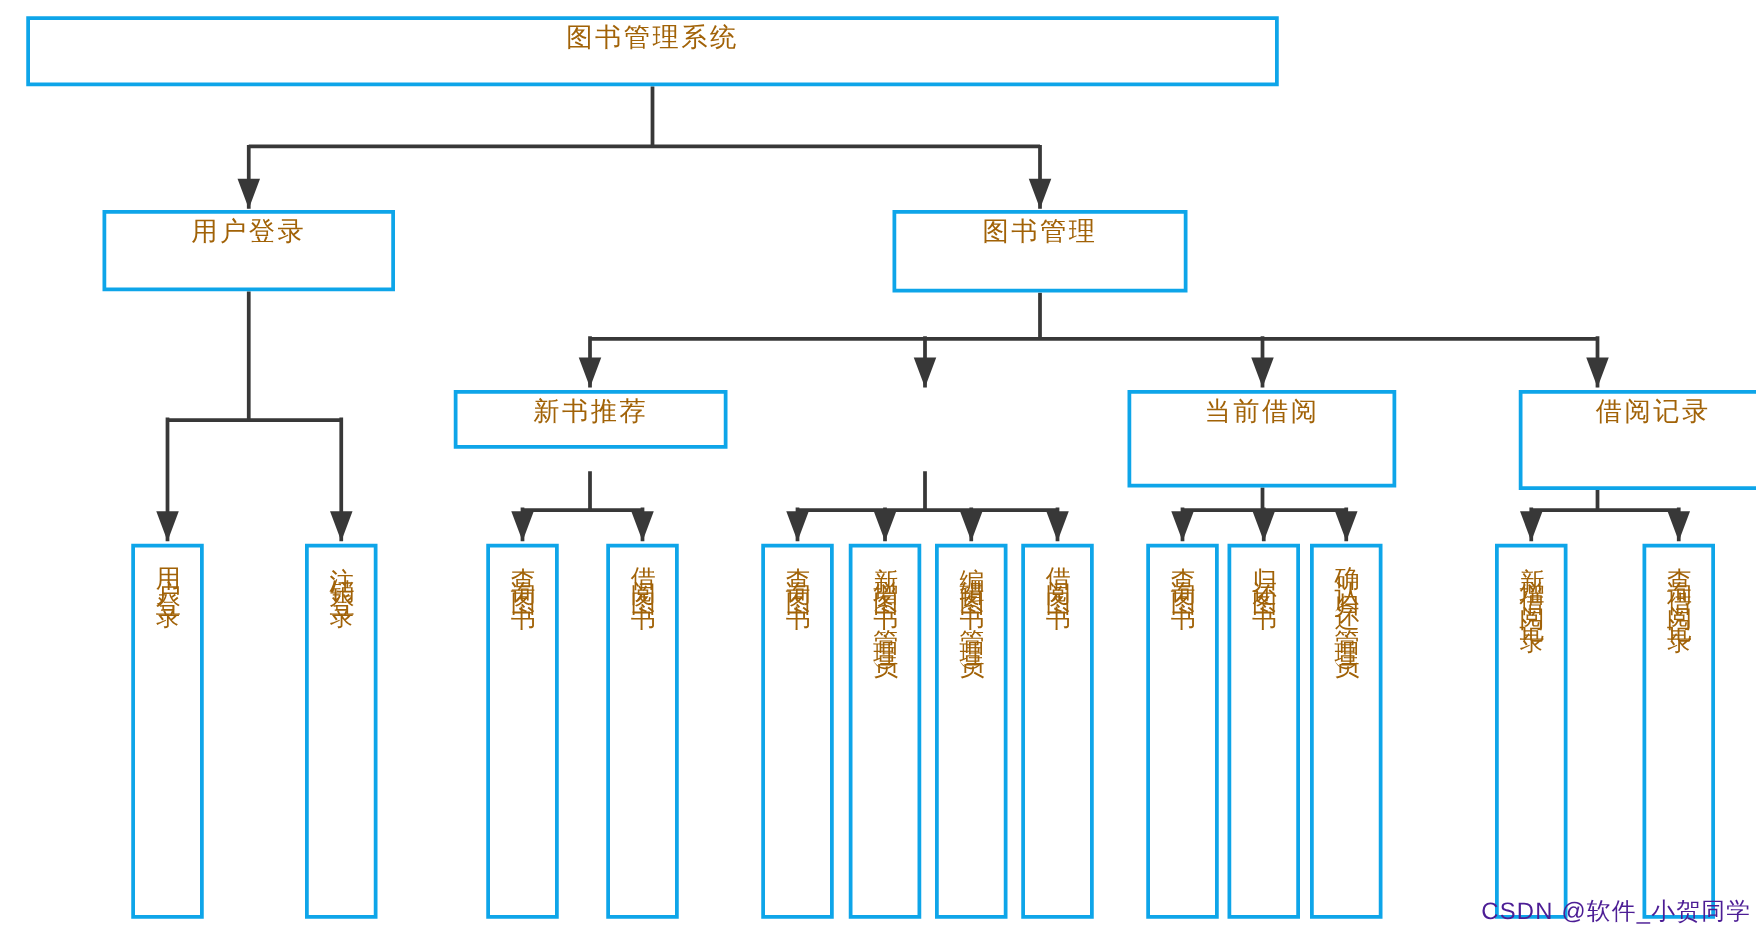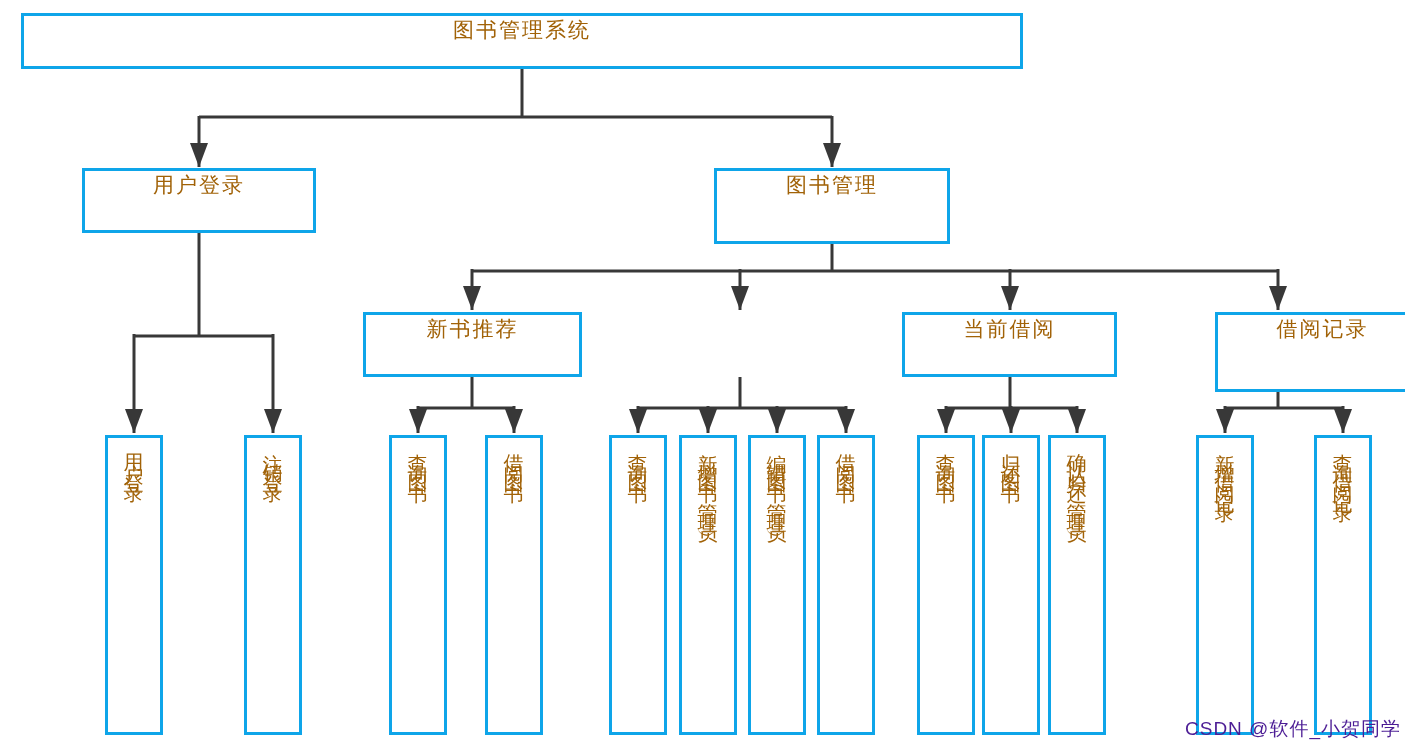--- a/index.html
+++ b/index.html
@@ -121,28 +121,28 @@
     </g>
   </svg>
 
   <div class="node h" style="left:21px; top:13px; width:1002px; height:56px;">
     <span>图书管理系统</span>
   </div>
 
   <div class="node h" style="left:82px; top:168px; width:234px; height:65px;">
     <span>用户登录</span>
   </div>
-  <div class="node h" style="left:714px; top:168px; width:236px; height:76px;">
+  <div class="node h" style="left:714px; top:168px; width:236px; height:66px;">
     <span>图书管理</span>
   </div>
 
-  <div class="node h" style="left:363px; top:312px; width:219px; height:65px;">
+  <div class="node h" style="left:363px; top:312px; width:219px; height:47px;">
     <span>新书推荐</span>
   </div>
-  <div class="node h" style="left:902px; top:312px; width:215px; height:65px;">
+  <div class="node h" style="left:902px; top:312px; width:215px; height:78px;">
     <span>当前借阅</span>
   </div>
   <div class="node h" style="left:1171px; top:312px; width:215px; height:80px;margin-left:44px;">
     <span>借阅记录</span>
   </div>
 
   <div class="node v" style="left:105px; top:435px; width:58px; height:300px;">
     <span>用户登录</span>
   </div>
   <div class="node v" style="left:244px; top:435px; width:58px; height:300px;">

